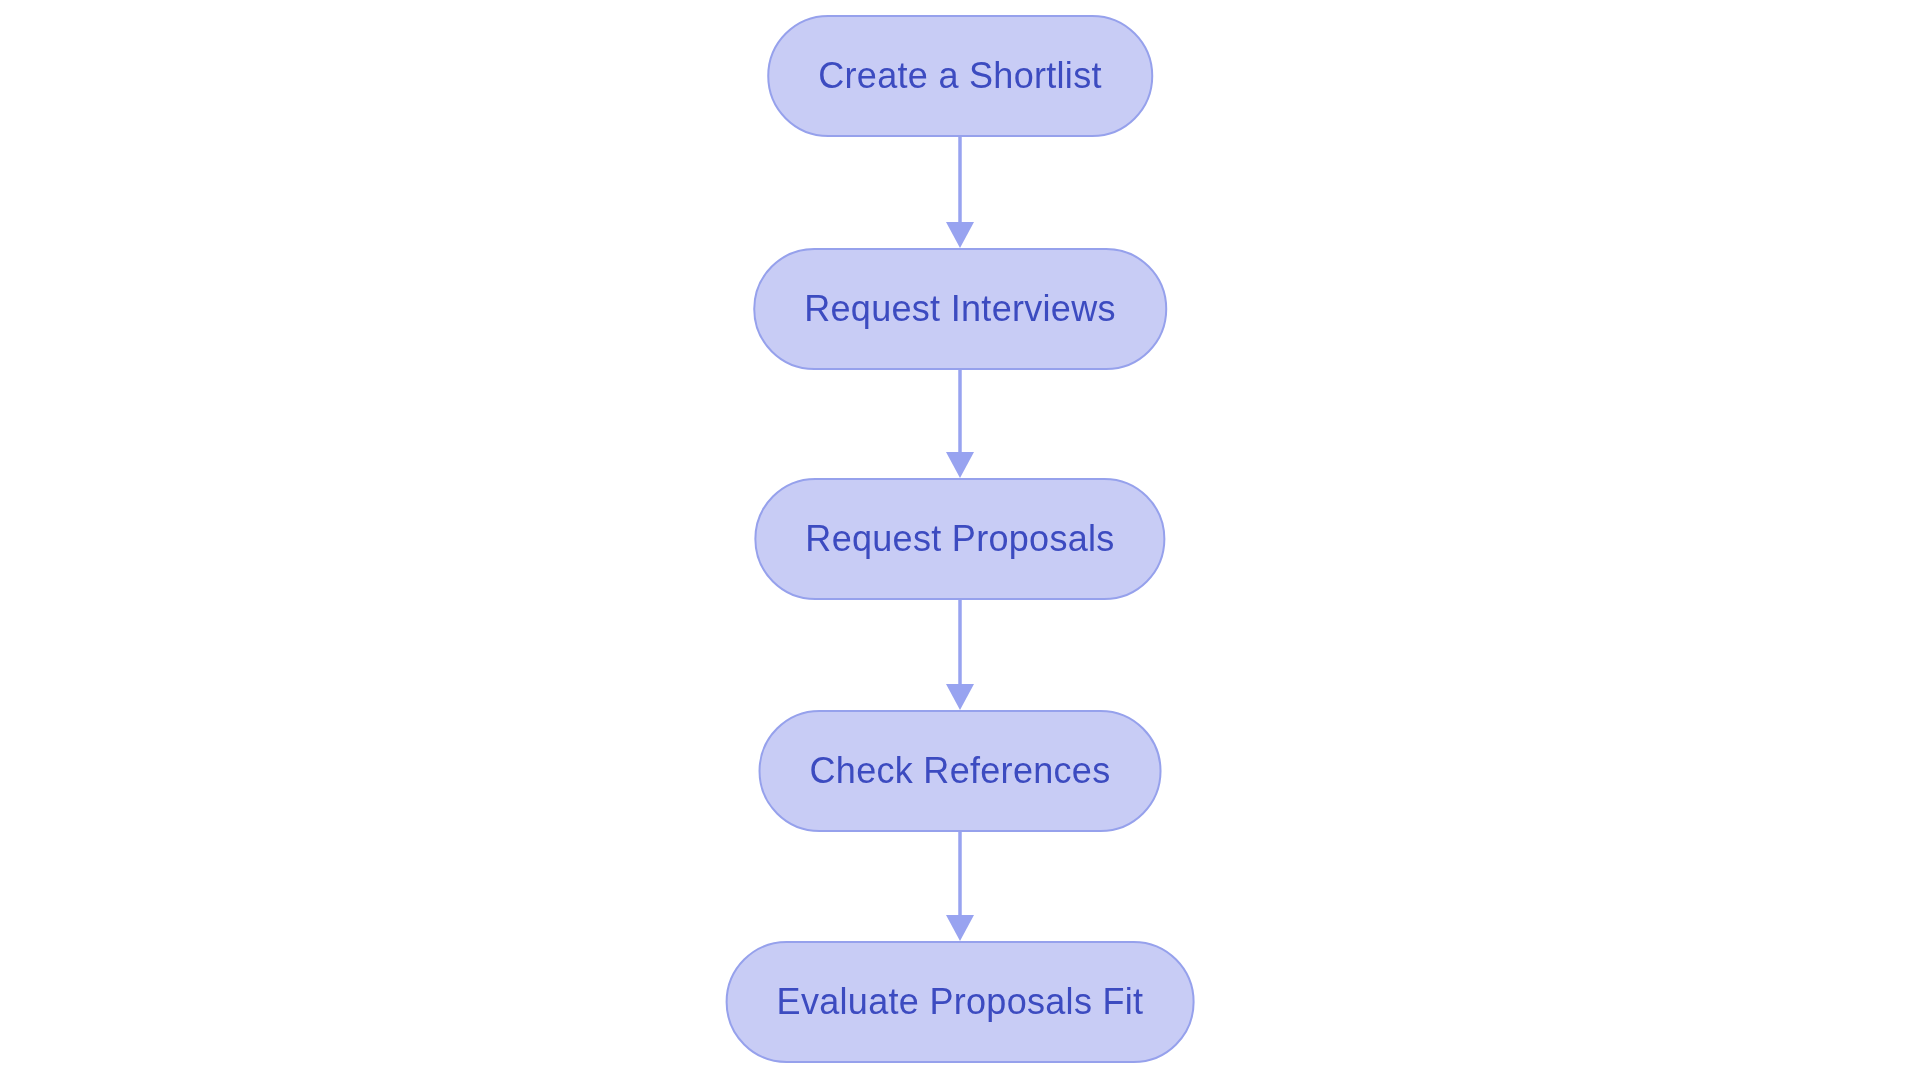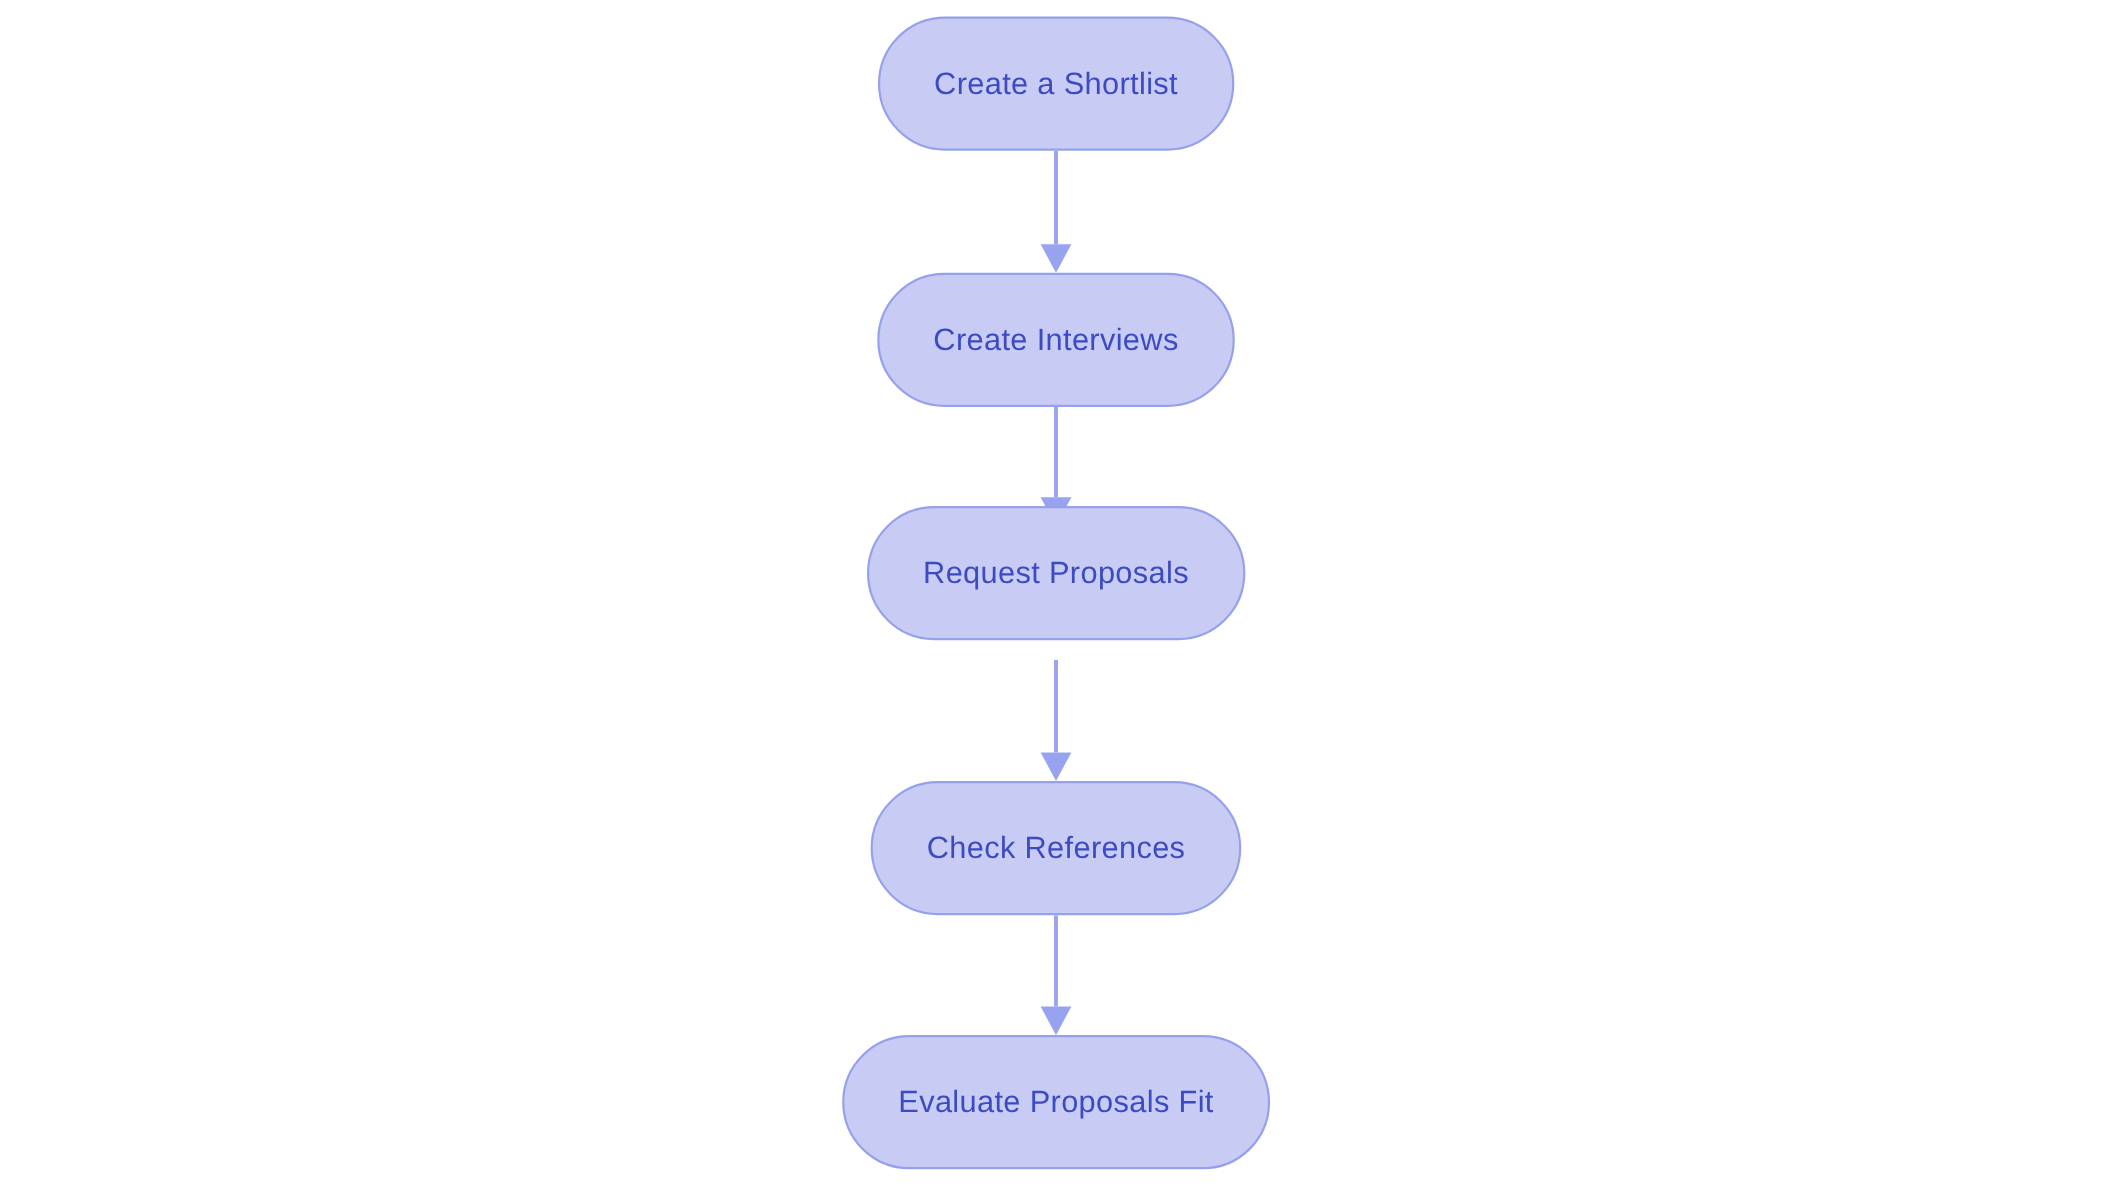--- a/index.html
+++ b/index.html
@@ -29,21 +29,21 @@
     padding:0 49px;
     background:var(--node-fill);
     border:2px solid var(--node-border);
     border-radius:61px;
     display:flex;
     align-items:center;
     justify-content:center;
     white-space:nowrap;
   }
   .node-label{
-    font-size:28px;
+    font-size:36px;
     color:var(--node-text);
     letter-spacing:0.3px;
   }
   .arrow{
     position:absolute;
     left:50%;
     transform:translateX(-50%);
     display:block;
   }
   .arrow line{stroke:var(--arrow);stroke-width:3.5;}
@@ -57,29 +57,29 @@
   <div class="node" style="top:15px">
     <span class="node-label">Create a Shortlist</span>
   </div>
 
   <svg class="arrow" style="top:137px" width="30" height="111">
     <line x1="15" y1="0" x2="15" y2="85"></line>
     <polygon points="1,85 29,85 15,111"></polygon>
   </svg>
 
   <div class="node" style="top:248px">
-    <span class="node-label">Create Interviews</span>
+    <span class="node-label">Request Interviews</span>
   </div>
 
   <svg class="arrow" style="top:370px" width="30" height="108">
     <line x1="15" y1="0" x2="15" y2="82"></line>
     <polygon points="1,82 29,82 15,108"></polygon>
   </svg>
 
-  <div class="node" style="top:460px">
+  <div class="node" style="top:478px">
     <span class="node-label">Request Proposals</span>
   </div>
 
   <svg class="arrow" style="top:600px" width="30" height="110">
     <line x1="15" y1="0" x2="15" y2="84"></line>
     <polygon points="1,84 29,84 15,110"></polygon>
   </svg>
 
   <div class="node" style="top:710px">
     <span class="node-label">Check References</span>

